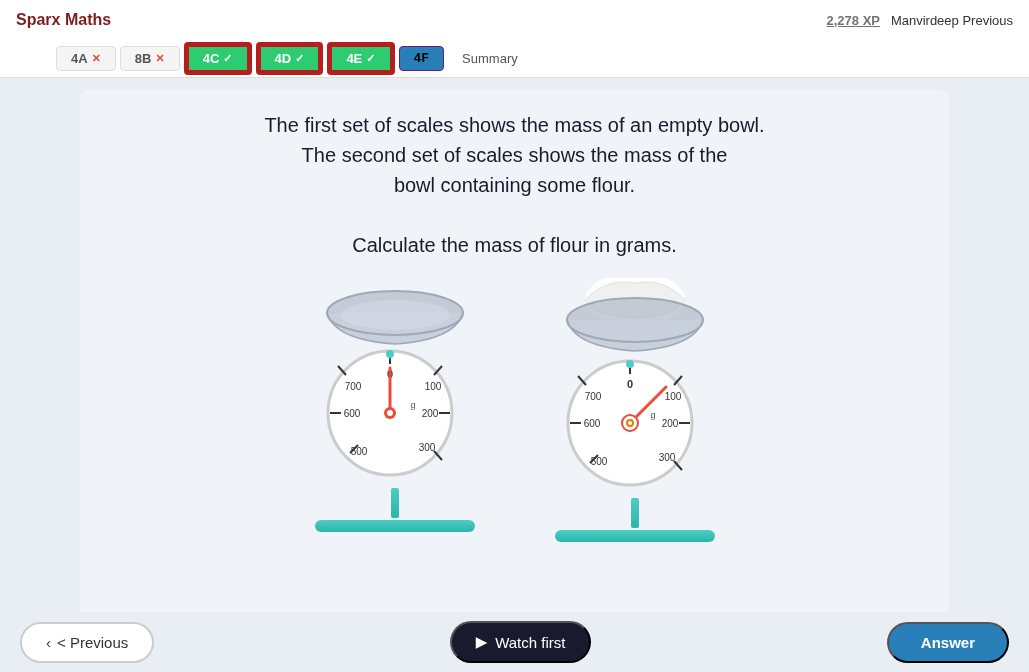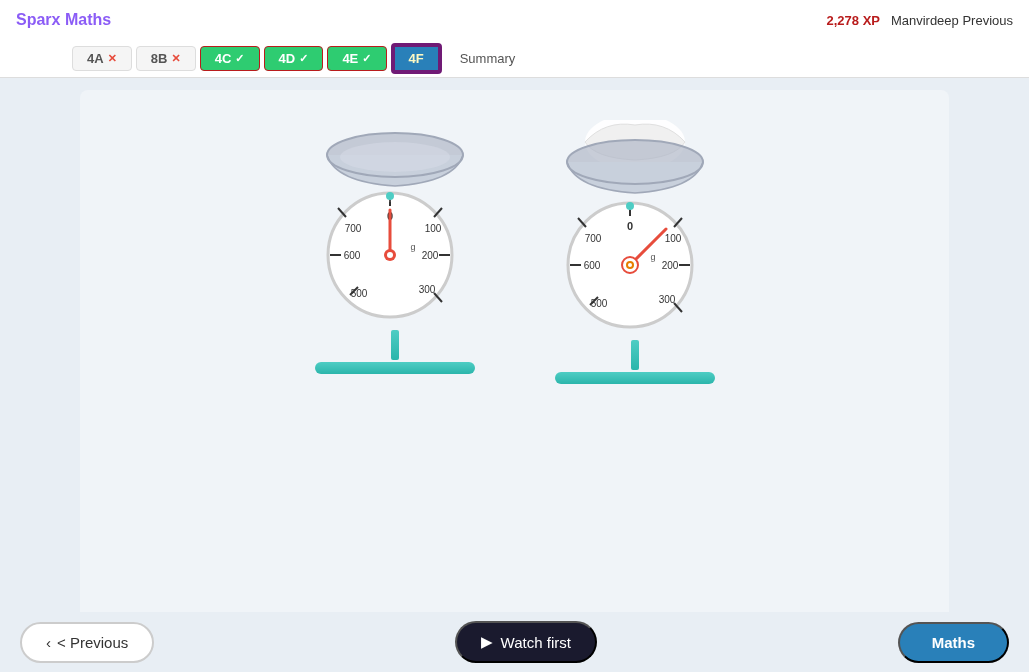--- a/index.html
+++ b/index.html
@@ -18,35 +18,35 @@
       height: 40px;
       display: flex;
       align-items: center;
       justify-content: space-between;
       padding: 0 16px;
       box-shadow: 0 1px 3px rgba(0,0,0,0.1);
     }
     .top-bar-left {
       font-weight: 700;
       font-size: 16px;
-      color: #8b5cf6;
+      color: #7f1d1d;
     }
     .top-bar-right {
       font-size: 13px;
       color: #333;
     }
-    .xp-text { color: #b91c1c; font-weight: 600; }
+    .xp-text { color: #737373; font-weight: 600; text-decoration: underline; }
 
     
     .tab-nav {
       background: white;
       height: 38px;
       display: flex;
       align-items: center;
-      padding: 0 72px;
+      padding: 0 56px;
       gap: 4px;
       border-bottom: 1px solid #ddd;
     }
     .tab {
       padding: 4px 14px;
       border-radius: 4px;
       font-size: 13px;
       font-weight: 600;
       cursor: pointer;
       display: flex;
@@ -55,28 +55,29 @@
     }
     .tab-inactive {
       background: #f5f5f5;
       color: #555;
       border: 1px solid #ddd;
     }
     .tab-inactive .tab-x { color: #e74c3c; font-size: 11px; }
     .tab-active-green {
       background: #2ecc71;
       color: white;
-      border: 1px solid #b91c1c;
+      border: 5px solid #b91c1c;
       justify-content: space-between;
     }
     .tab-active-green .tab-check { color: white; font-size: 11px; }
     .tab-current {
       background: #2980b9;
-      color: #fef9c3;
-      border: 4px solid #701a75;
+      color: #000000;
+      border: 1px solid #701a75;
+      font-family: Liberation Mono, monospace;
     }
     .tab-summary {
       background: transparent;
       color: #555;
       border: none;
       font-size: 13px;
       font-weight: 500;
       text-align: right;
     }
 
@@ -219,20 +220,26 @@
   </div>
   <div class="tab tab-current">
     <span>4F</span>
   </div>
   <div class="tab tab-summary">
     <span>Summary</span>
   </div>
 </div>
 
 <div class="main-content">
+  <div class="question-text">
+    <span>The first set of scales shows the mass of an empty bowl.</span><br>
+    <span>The second set of scales shows the mass of the</span><br>
+    <span>bowl containing some flour.</span><br><br>
+    <span>Calculate the mass of flour in grams.</span>
+  </div>
 
   <div class="scales-container">
 
     <div class="scale-wrapper">
 
       <svg width="160" height="70" viewBox="0 0 160 70">
 
         <ellipse cx="80" cy="35" rx="68" ry="22" fill="#b0b8c8" opacity="0.7"></ellipse>
         <path d="M12,35 Q20,62 80,66 Q140,62 148,35" fill="#c8d0dc" stroke="#a0a8b8" stroke-width="1.5"></path>
         <ellipse cx="80" cy="35" rx="68" ry="22" fill="none" stroke="#a0a8b8" stroke-width="2"></ellipse>
@@ -338,15 +345,15 @@
     <span>‹</span>
     <span>&lt; Previous</span>
   </button>
 
   <button class="btn-watch">
     <span>▶</span>
     <span>Watch first</span>
   </button>
 
   <button class="btn-answer">
-    <span>Maths</span>
+    <span>Answer</span>
   </button>
 </div>
 
 </body></html>

